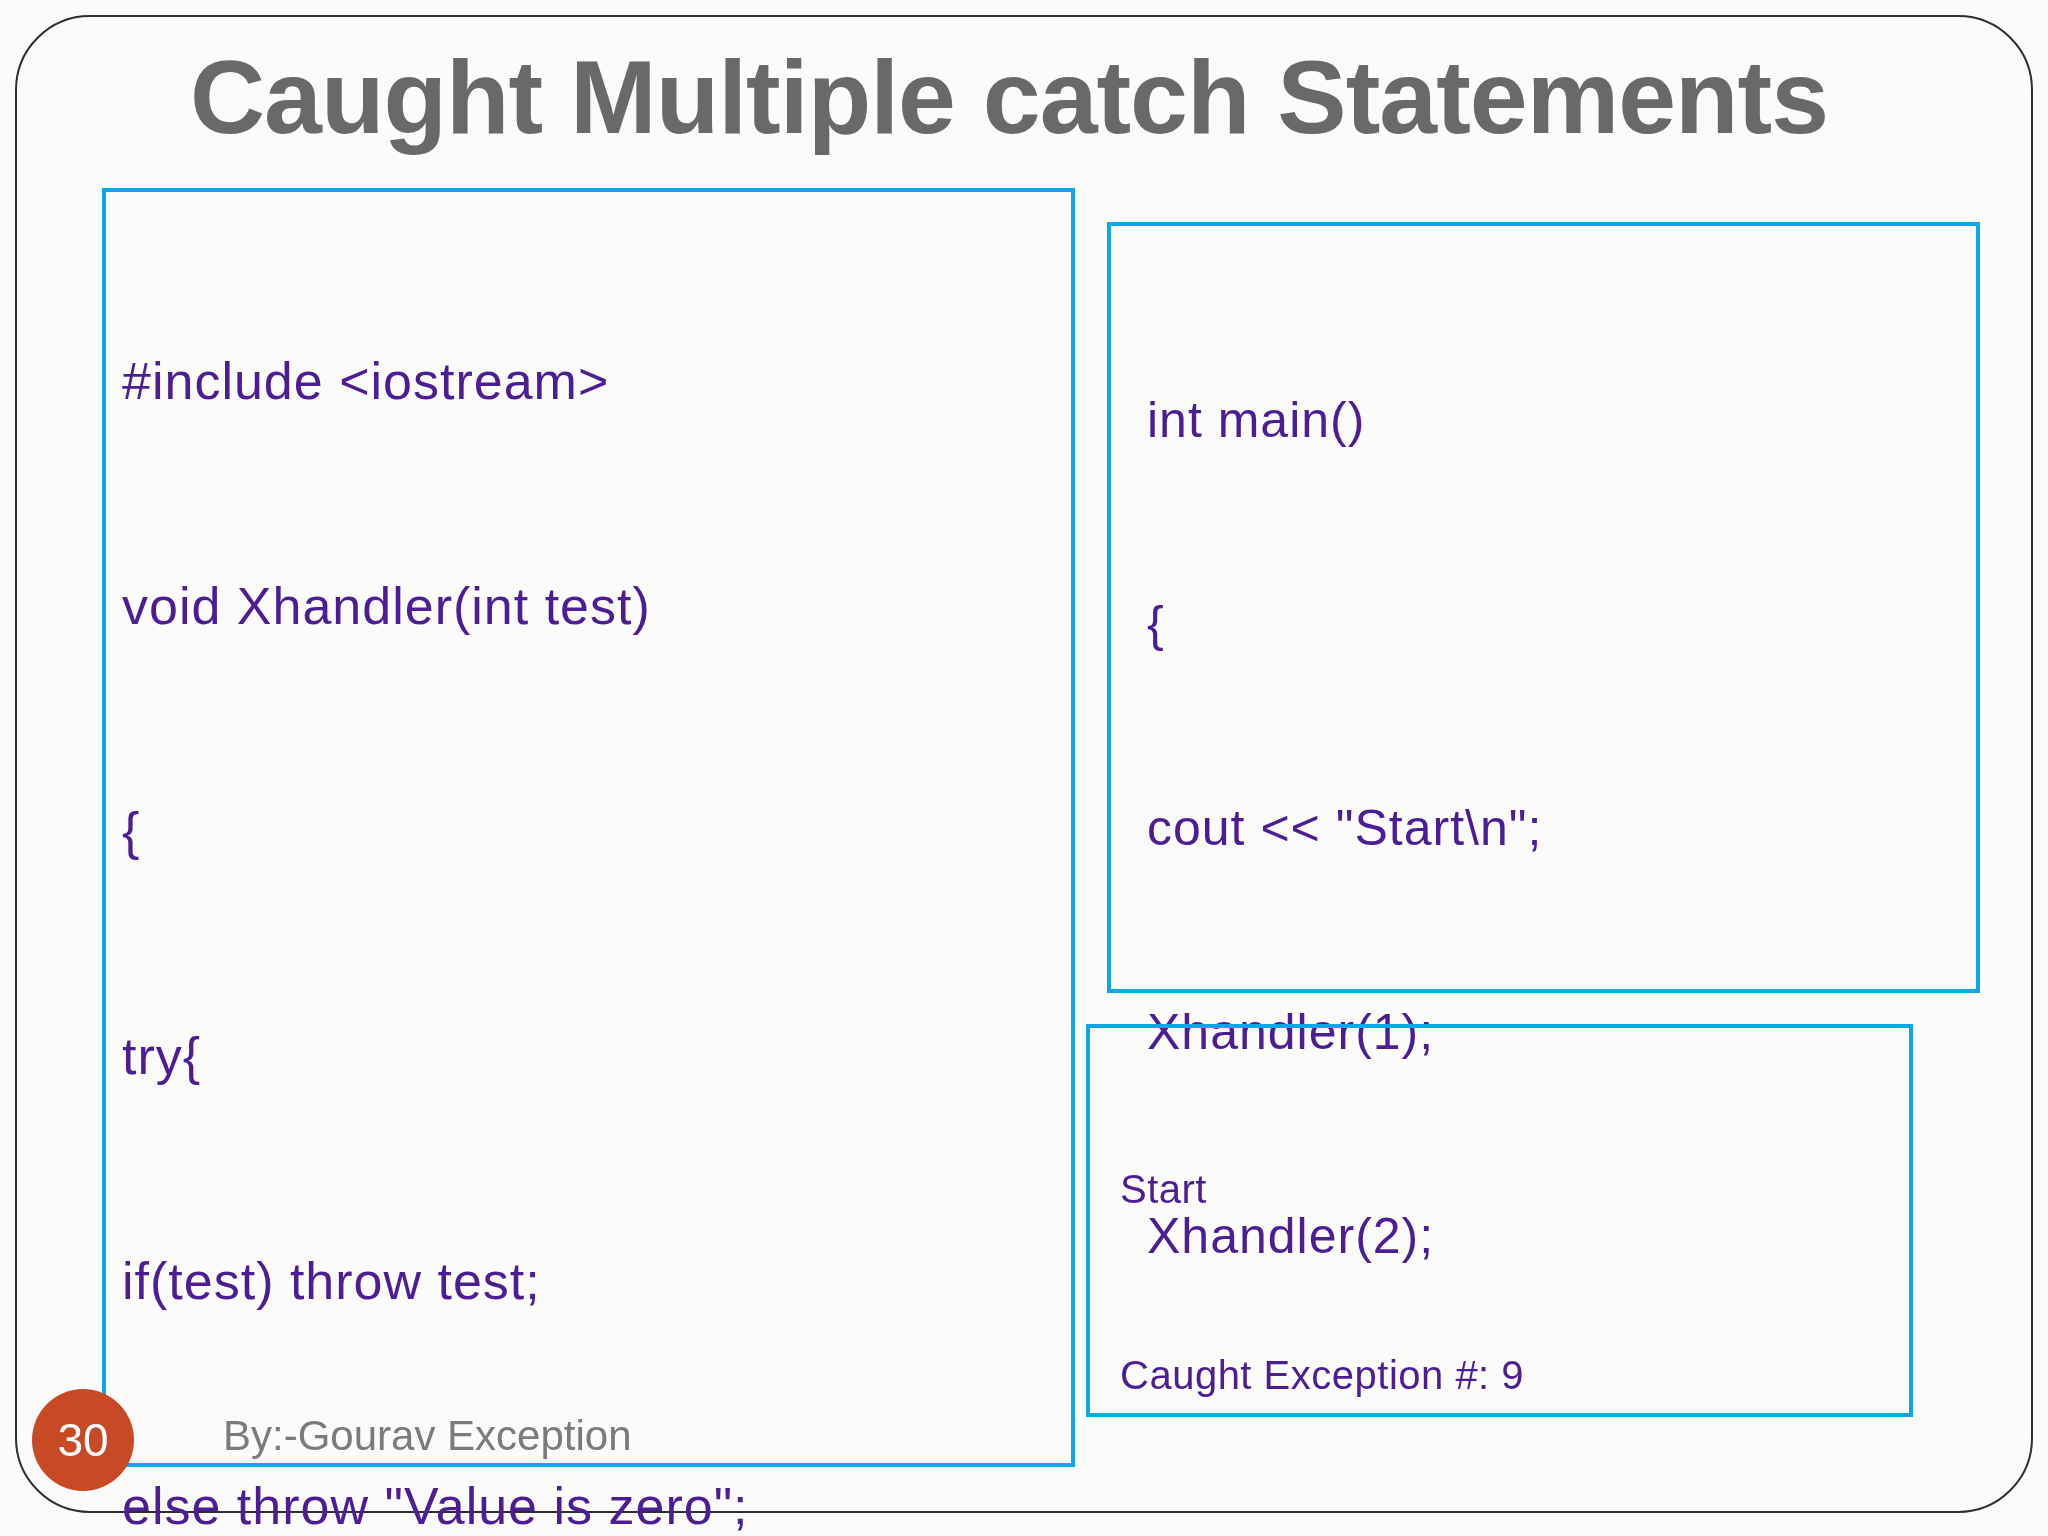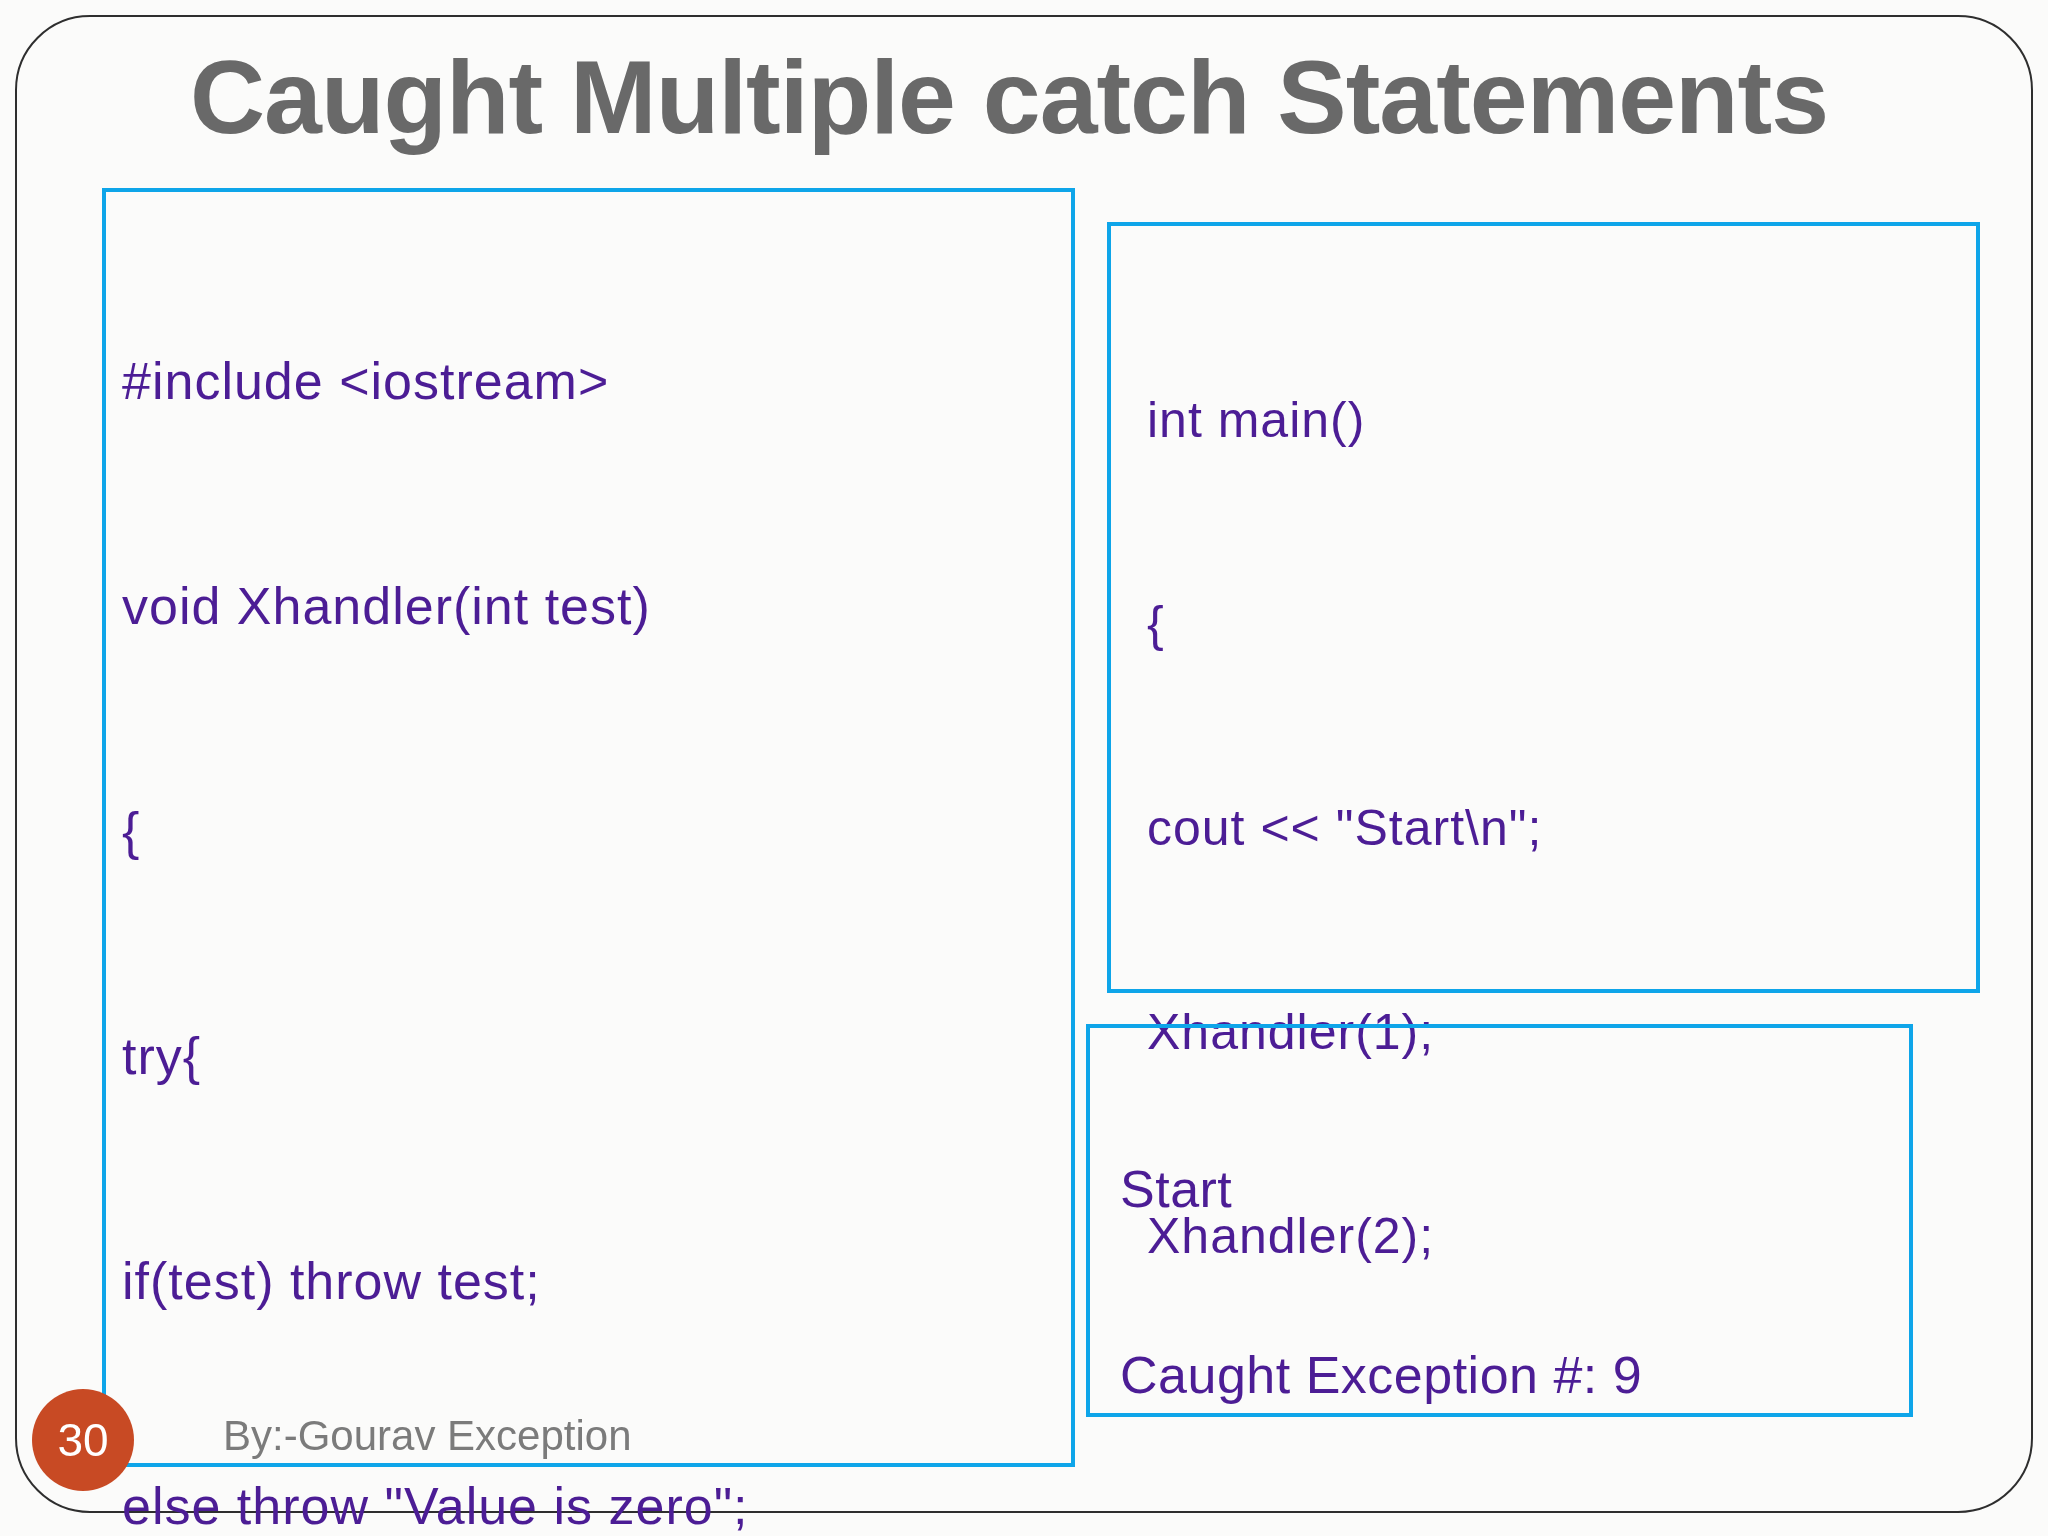--- a/index.html
+++ b/index.html
@@ -31,21 +31,21 @@
     font-size:52px;line-height:75px;letter-spacing:1px;
   }
   #main-code-box{
     left:1107px;top:222px;width:873px;height:771px;
     padding:24px 8px 0 36px;
     font-size:50px;line-height:68px;letter-spacing:1px;
   }
   #output-box{
     left:1086px;top:1024px;width:827px;height:393px;
     padding:6px 8px 0 30px;
-    font-size:52px;line-height:62px;letter-spacing:0.5px;
+    font-size:40px;line-height:62px;letter-spacing:0.5px;
   }
   .code-line{white-space:pre;}
   .page-badge{
     position:absolute;left:32px;top:1389px;width:102px;height:102px;
     border-radius:50%;background:#c84a24;color:#ffffff;
     display:flex;align-items:center;justify-content:center;
     font-size:46px;z-index:5;
   }
   .slide-footer{
     position:absolute;left:223px;top:1415px;

